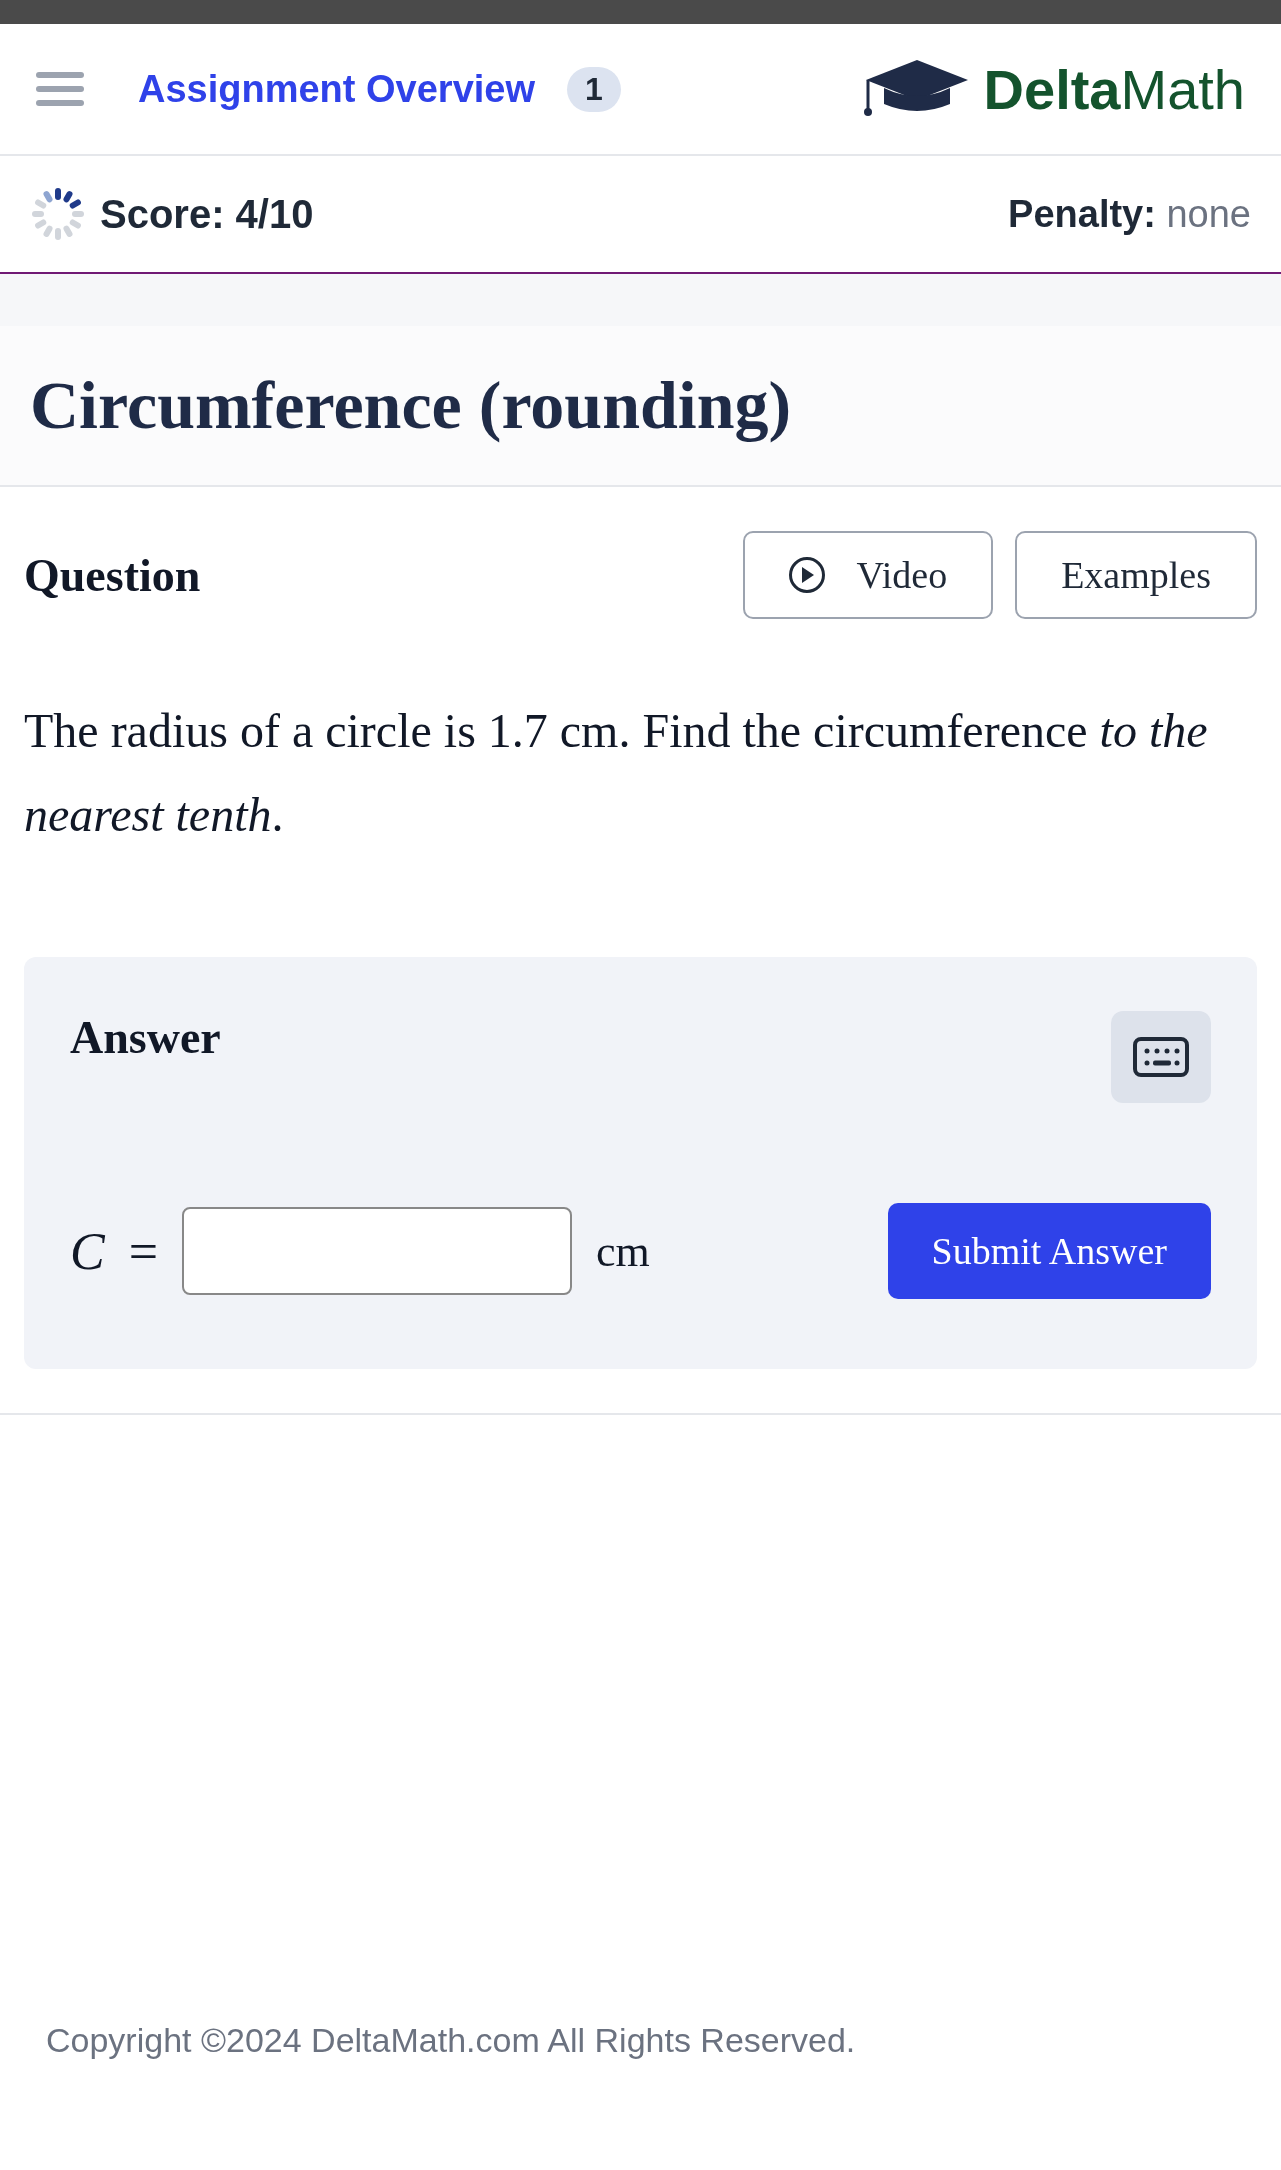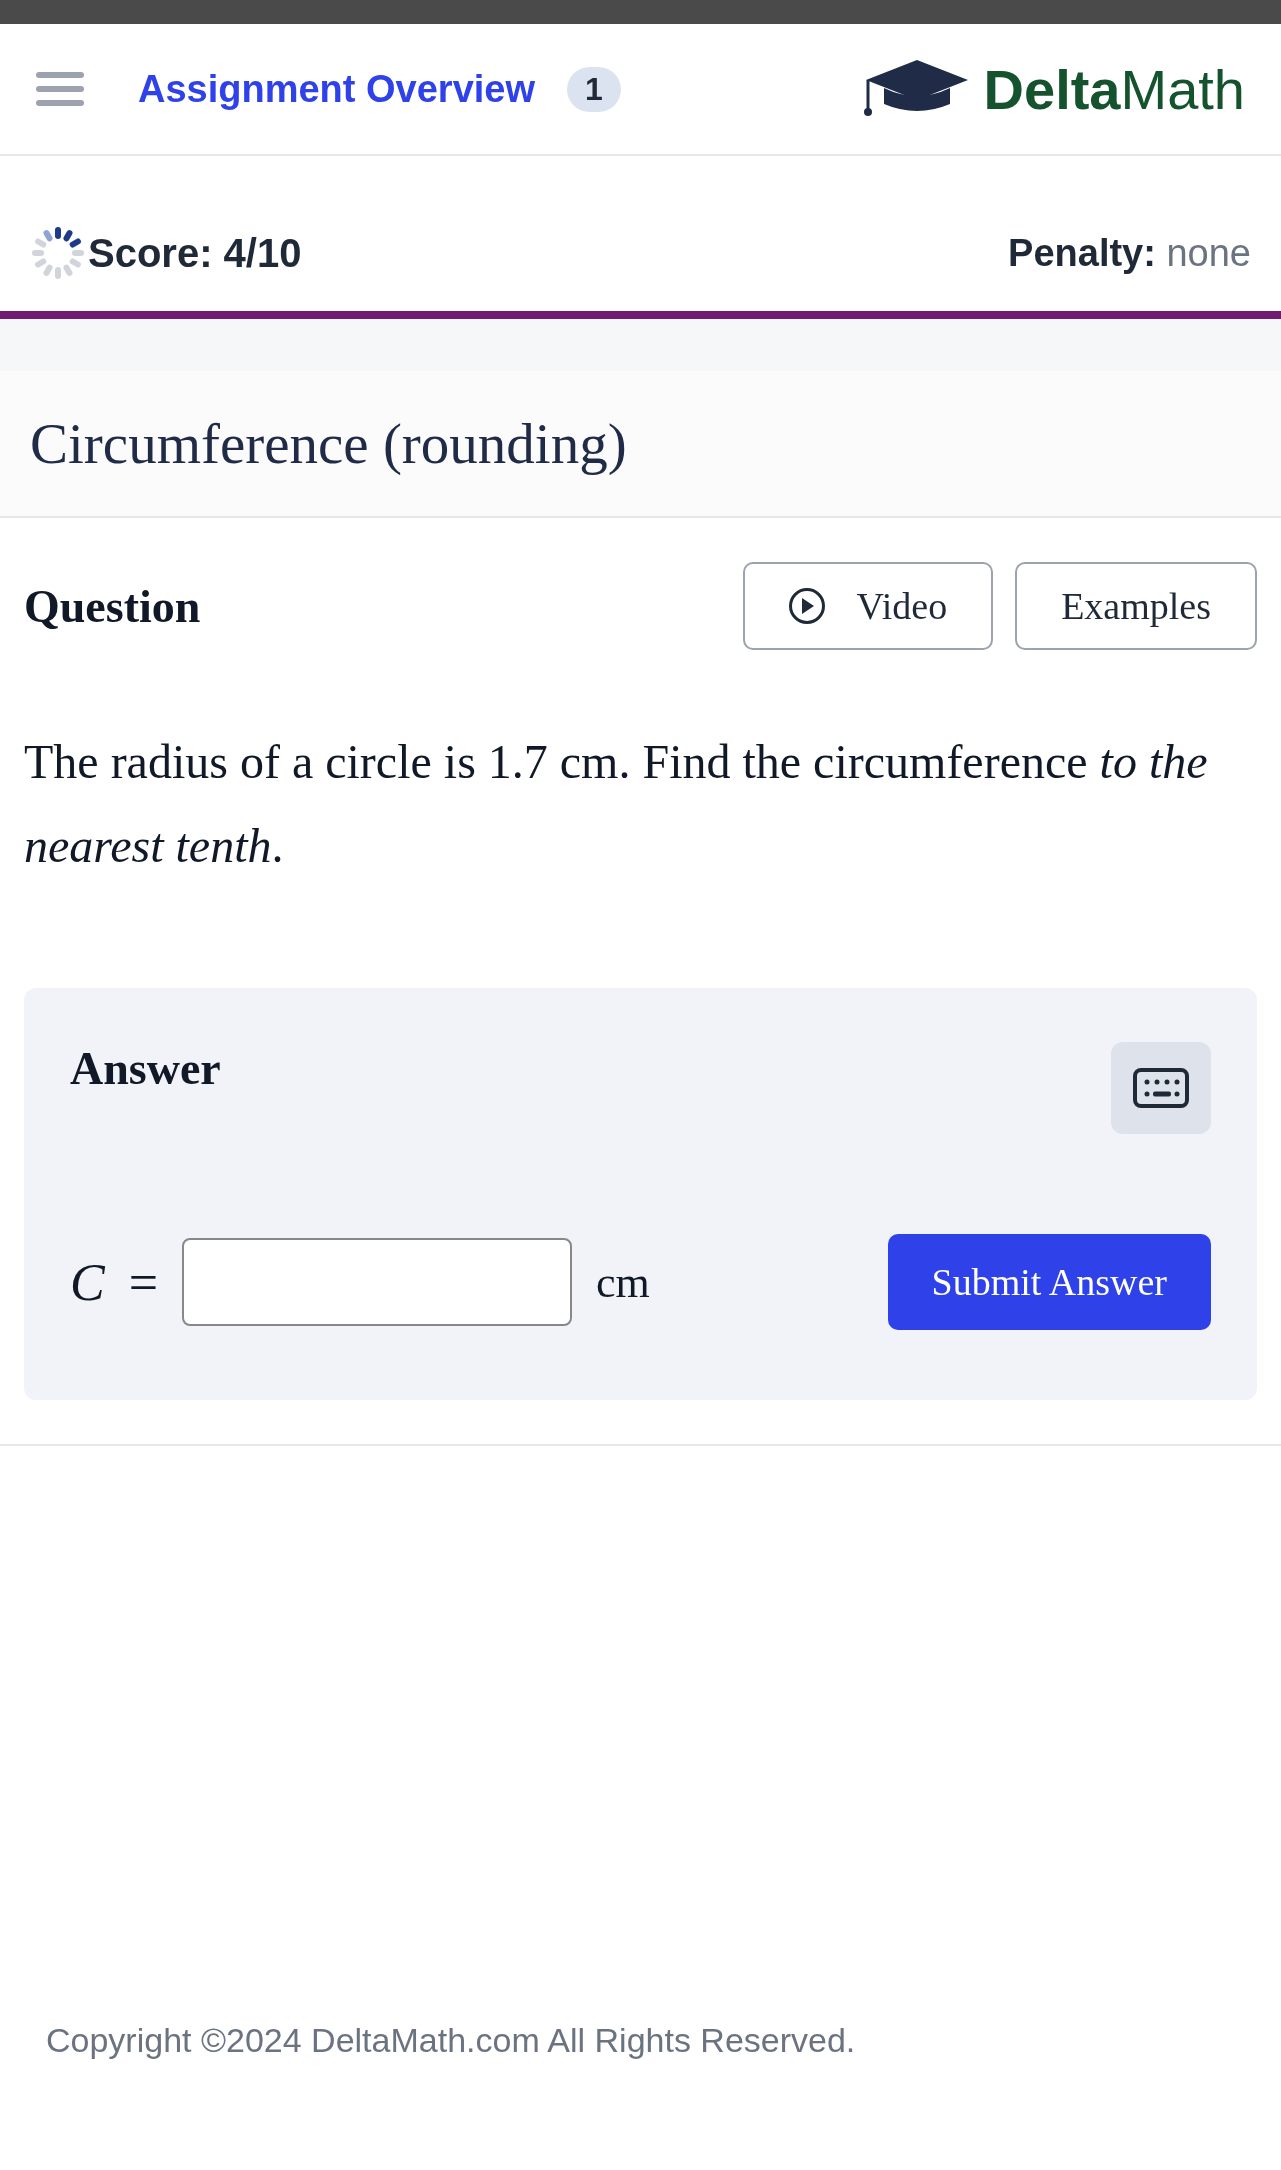--- a/index.html
+++ b/index.html
@@ -81,23 +81,22 @@
     }
     
     .logo-text .light {
       font-weight: 400;
     }
     
     .score-bar {
       display: flex;
       align-items: center;
       padding: 30px 30px;
-      border-bottom: 8px solid #701a75;
-      gap: 2px;
-      margin-top: 39px;
+      border-bottom: 2px solid #701a75;
+      gap: 14px;
     }
     
     .spinner {
       width: 56px;
       height: 56px;
       position: relative;
     }
     
     .score-text {
       font-family: -apple-system, BlinkMacSystemFont, 'Segoe UI', sans-serif;
@@ -128,22 +127,22 @@
     }
     
     .topic-section {
       padding: 40px 30px;
       border-bottom: 2px solid #e5e7eb;
       background: #fbfbfc;
     }
     
     .topic-title {
       font-family: Georgia, serif;
-      font-size: 57px;
-      font-weight: 400;
+      font-size: 68px;
+      font-weight: 700;
       color: #1f2b47;
     }
     
     .question-section {
       padding: 44px 24px;
       border-bottom: 2px solid #e5e7eb;
     }
     
     .question-header {
       display: flex;

